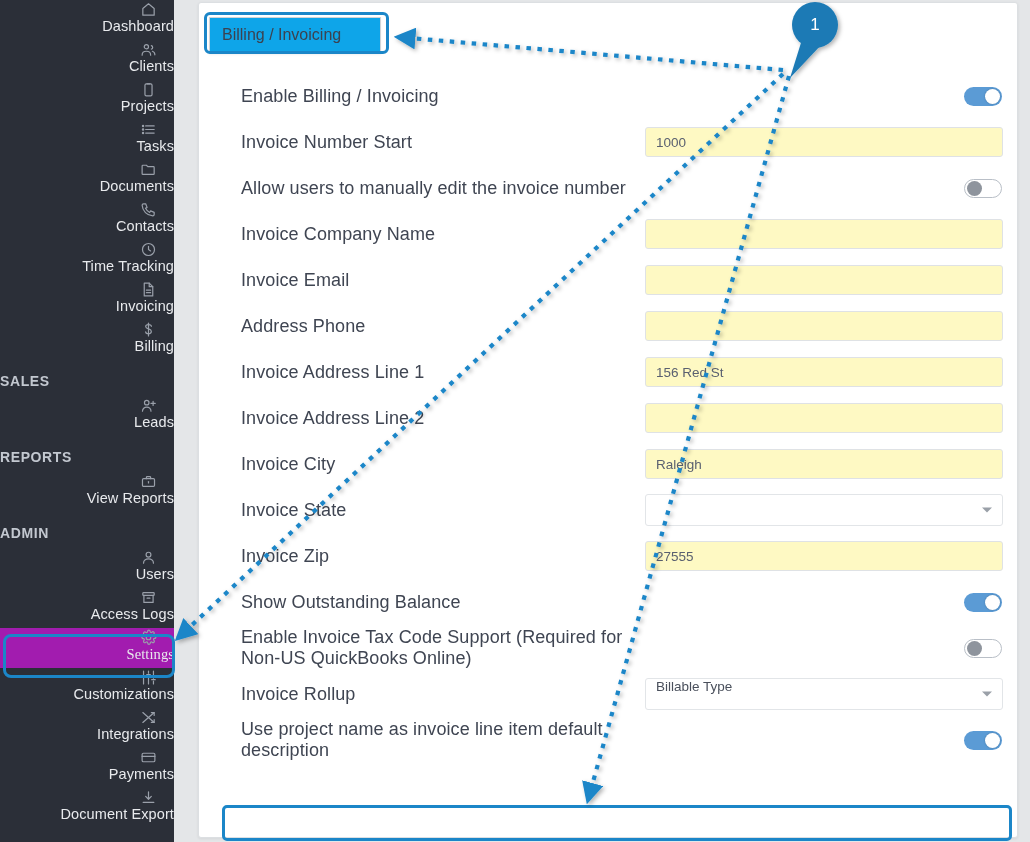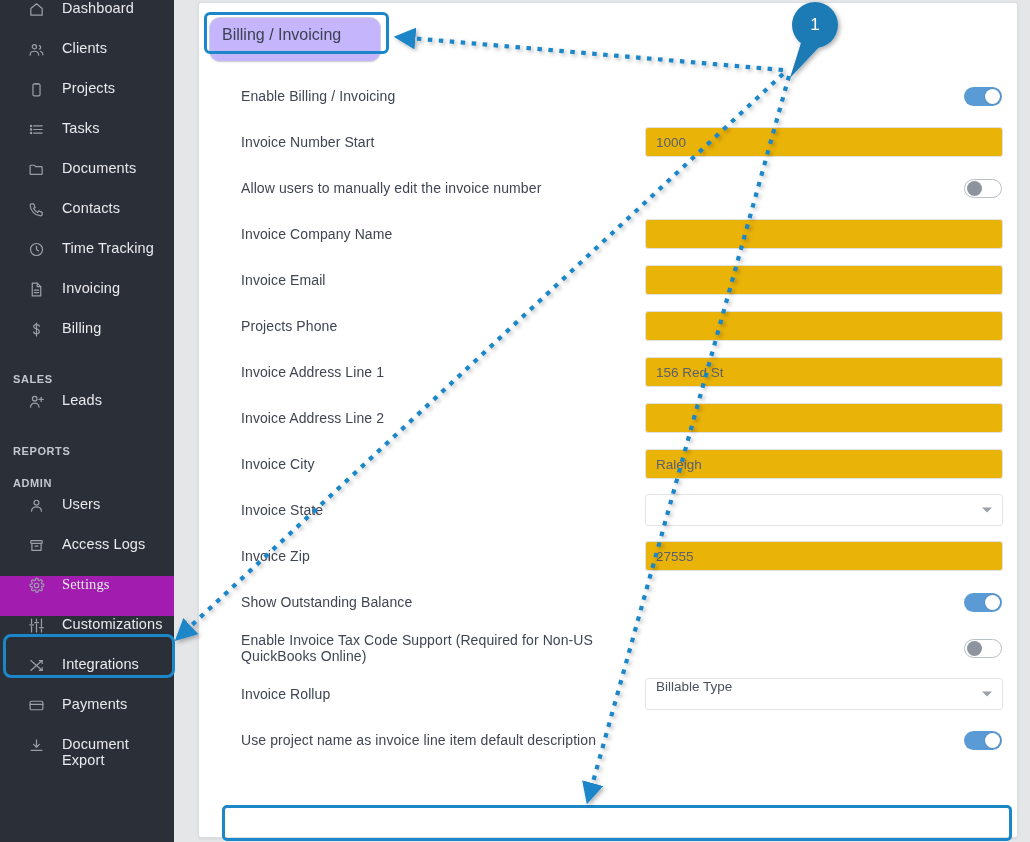--- a/index.html
+++ b/index.html
@@ -13,42 +13,43 @@
 
   
   #sidebar {
     position: absolute; left: 0; top: 0;
     width: 174px; height: 842px;
     background: #2b2f38;
     overflow: hidden;
   }
   .nav-item {
     position: relative;
-    display: flex; align-items: flex-start;
+    display: flex; align-items: flex-end;
     height: 40px;
-    padding-left: 28px;
+    padding-left: 14px;
     color: #e8eaed;
     font-size: 14.5px;
     letter-spacing: .1px;
+    flex-direction: column;
   }
   .nav-item .ico {
     width: 22px; height: 18px;
     margin-right: 12px;
     display: flex; align-items: center; justify-content: flex-start;
     color: #9aa0aa;
     flex: none;
   }
   .nav-item .ico svg { display:block; }
   .nav-item.active { background: #a21caf; font-family: Liberation Serif, serif; }
   .nav-section {
     color: #c3c8d0;
-    font-size: 11px;
+    font-size: 14px;
     font-weight: bold;
     letter-spacing: .6px;
-    padding: 13px 0 7px 13px;
+    padding: 13px 0 7px 0;
   }
   
   #settings-ring {
     position: absolute;
     left: 3px; top: 634px;
     width: 172px; height: 44px;
     border: 3px solid #1b86c8;
     border-radius: 8px;
     pointer-events: none;
     z-index: 6;
@@ -70,24 +71,24 @@
     border: 1px solid #dcdfe2;
     border-radius: 3px;
     box-shadow: 0 1px 3px rgba(0,0,0,.07);
     overflow: hidden;
   }
 
   
   #title-wrap { position: absolute; left: 10px; top: 14px; }
   #title-box {
     display: inline-block;
-    background: #c4b5fd;
+    background: #0ea5e9;
     border: 1px solid #cfd3d7;
-    border-radius: 11px;
-    padding: 8px 22px 17px 12px;
+    border-radius: 0;
+    padding: 8px 22px 9px 12px;
     font-size: 16px;
     color: #3c4250;
     min-width: 172px;
     box-shadow: 0 1px 2px rgba(0,0,0,.06);
   }
   #title-ring {
     position: absolute;
     left: 5px; top: 9px;
     width: 185px; height: 42px;
     border: 3px solid #1b86c8;
@@ -97,35 +98,35 @@
 
   
   #rows { position: absolute; left: 0; top: 70px; width: 820px; }
   .row {
     position: relative;
     display: flex; align-items: center;
     height: 46px;
     padding: 0 16px 0 42px;
   }
   .row .label {
-    font-size: 14px;
+    font-size: 18px;
     color: #3f4552;
     flex: none;
     width: 390px;
     letter-spacing: .1px;
   }
   .row .label.wide { width: 420px; }
   .ctl { margin-left: auto; display: flex; align-items: center; }
 
   
   .tinput {
     width: 358px; height: 30px;
     border: 1px solid #dfe2e5;
     border-radius: 3px;
-    background: #eab308;
+    background: #fef9c3;
     display: flex; align-items: center;
     padding: 0 10px;
     font-size: 13.5px;
     color: #5a6070;
   }
 
   
   .tselect {
     width: 358px; height: 32px;
     border: 1px solid #e2e5e8;
@@ -288,20 +289,30 @@
         <span class="ico">
           <svg width="17" height="17" viewBox="0 0 24 24" fill="none" stroke="currentColor" stroke-width="1.7" stroke-linecap="round" stroke-linejoin="round">
             <circle cx="9.5" cy="8" r="3.2"></circle>
             <path d="M3.5 20c0-3.4 2.7-5.8 6-5.8s6 2.4 6 5.8"></path>
             <path d="M18.5 6v6M15.5 9h6"></path>
           </svg>
         </span>
         <span>Leads</span>
       </div>
       <div class="nav-section">REPORTS</div>
+      <div class="nav-item">
+        <span class="ico">
+          <svg width="17" height="17" viewBox="0 0 24 24" fill="none" stroke="currentColor" stroke-width="1.7" stroke-linecap="round" stroke-linejoin="round">
+            <rect x="3.5" y="8" width="17" height="11" rx="1.6"></rect>
+            <path d="M9 8V6.2A1.2 1.2 0 0 1 10.2 5h3.6A1.2 1.2 0 0 1 15 6.2V8"></path>
+            <path d="M12 12v2"></path>
+          </svg>
+        </span>
+        <span>View Reports</span>
+      </div>
       <div class="nav-section">ADMIN</div>
       <div class="nav-item">
         <span class="ico">
           <svg width="17" height="17" viewBox="0 0 24 24" fill="none" stroke="currentColor" stroke-width="1.7" stroke-linecap="round" stroke-linejoin="round">
             <circle cx="12" cy="8" r="3.4"></circle>
             <path d="M5 20c0-3.6 3.1-6 7-6s7 2.4 7 6"></path>
           </svg>
         </span>
         <span>Users</span>
       </div>
@@ -400,21 +411,21 @@
             <div class="tinput"></div>
           </div>
         </div>
         <div class="row">
           <div class="label">Invoice Email</div>
           <div class="ctl">
             <div class="tinput"></div>
           </div>
         </div>
         <div class="row">
-          <div class="label">Projects Phone</div>
+          <div class="label">Address Phone</div>
           <div class="ctl">
             <div class="tinput"></div>
           </div>
         </div>
         <div class="row">
           <div class="label">Invoice Address Line 1</div>
           <div class="ctl">
             <div class="tinput">156 Red St</div>
           </div>
         </div>

